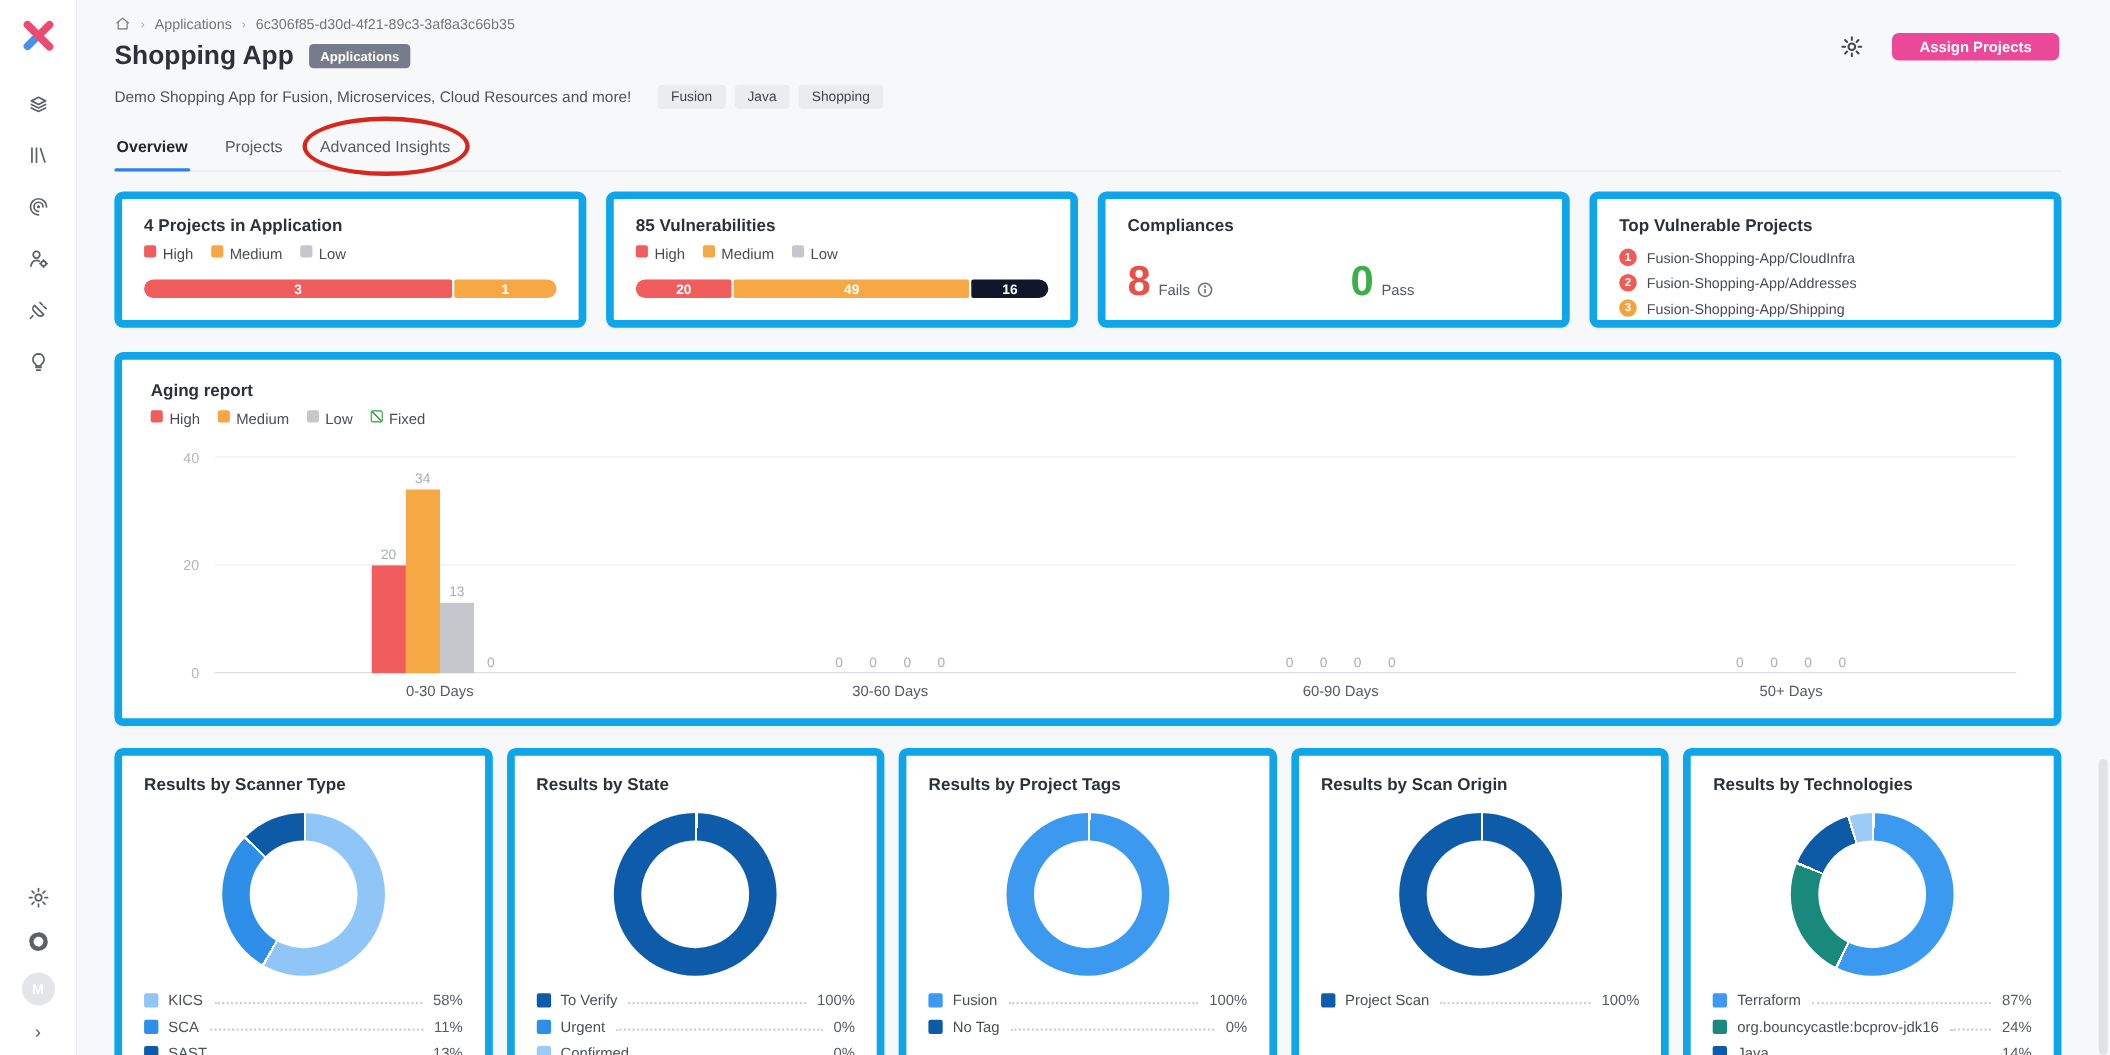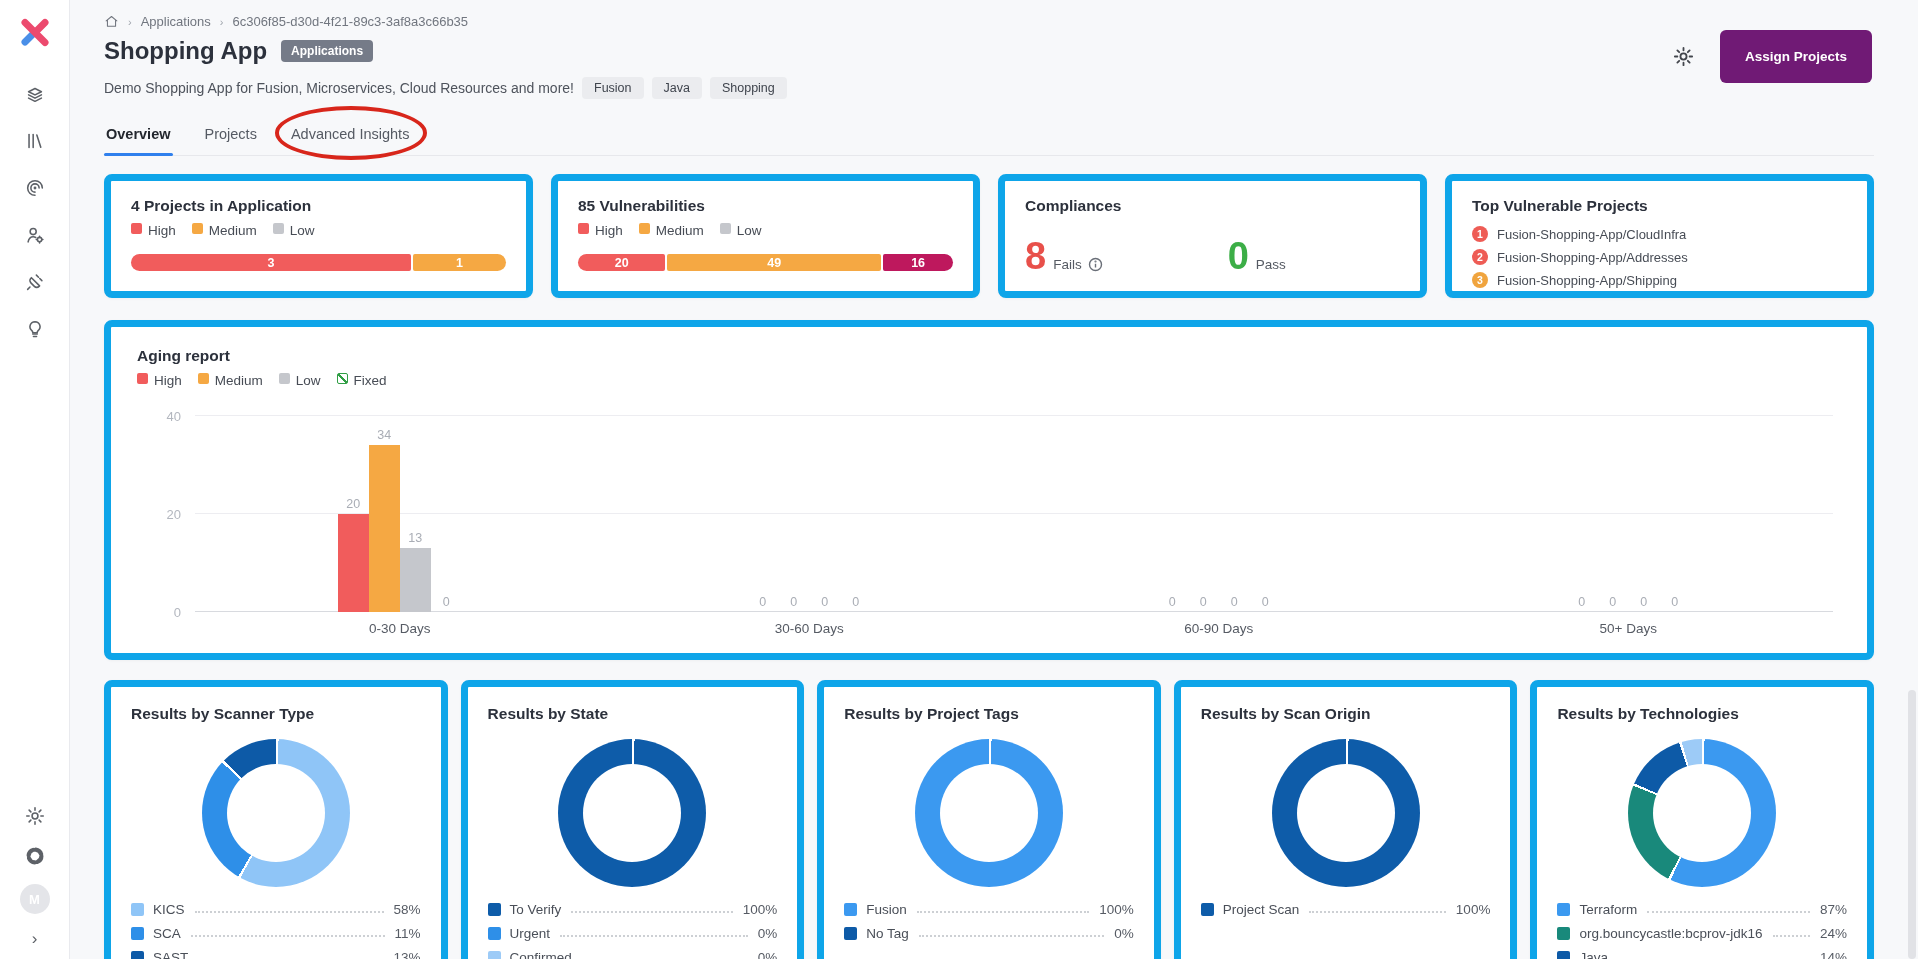--- a/index.html
+++ b/index.html
@@ -23,34 +23,34 @@
   
   .main{flex:1;position:relative;padding:0 44px 0 34px;overflow:hidden;}
   .breadcrumb{display:flex;align-items:center;gap:9px;padding-top:14px;color:#71767f;font-size:13px;}
   .breadcrumb svg{width:15px;height:15px;stroke:#71767f;fill:none;stroke-width:1.7;
     stroke-linecap:round;stroke-linejoin:round;}
   .crumb-sep{color:#a0a5ad;font-size:11px;}
   .crumb-link{cursor:pointer;}
   .page-title-row{display:flex;align-items:center;gap:14px;margin-top:8px;}
   .page-title{font-size:24px;font-weight:bold;color:#2c313c;}
   .type-badge{background:#757b88;color:#fff;font-size:12px;font-weight:bold;padding:4px 10px;border-radius:4px;}
-  .desc-row{display:flex;align-items:center;gap:2px;margin-top:12px;font-size:14px;color:#4e535c;}
+  .desc-row{display:flex;align-items:center;gap:18px;margin-top:12px;font-size:14px;color:#4e535c;}
   .tags{display:flex;gap:8px;margin-left:6px;}
   .tag{background:#ebecef;color:#3f444d;font-size:12.5px;padding:4px 12px;border-radius:4px;}
   .tabs{display:flex;gap:30px;margin-top:18px;border-bottom:1px solid #e7e8ec;}
   .tab{font-size:14.5px;color:#555a63;padding:9px 2px 13px;cursor:pointer;position:relative;}
   .tab.active{color:#23272e;font-weight:bold;}
   .tab.active::after{content:"";position:absolute;left:0;right:0;bottom:-1px;height:3px;
     background:#2f80ed;border-radius:2px;}
   .annotation{position:absolute;left:-14px;right:-16px;top:-11px;bottom:-5px;
     border:4px solid #d8261b;border-radius:50%;pointer-events:none;}
   .header-actions{position:absolute;top:30px;right:46px;display:flex;align-items:center;gap:24px;}
   .header-actions .icon-btn svg{width:23px;height:23px;stroke:#43464d;stroke-width:1.9;}
-  .assign-btn{background:#701a75;color:#fff;font-size:13.5px;font-weight:bold;border:none;
-    border-radius:6px;padding:19px 25px;cursor:pointer;font-family:"Liberation Sans",sans-serif;}
+  .assign-btn{background:#ec4899;color:#fff;font-size:13.5px;font-weight:bold;border:none;
+    border-radius:6px;padding:5px 25px;cursor:pointer;font-family:"Liberation Sans",sans-serif;}
 
   
   .card{background:#fff;border:7px solid #0ea5e9;border-radius:8px;padding:16px 20px;
     box-shadow:0 1px 3px rgba(20,24,34,.04);}
   .card-title{font-size:15.5px;font-weight:bold;color:#2c313c;}
   .row1{display:grid;grid-template-columns:repeat(4,1fr);gap:18px;margin-top:18px;}
   .row1 .card{height:124px;}
   .legend{display:flex;gap:16px;margin-top:8px;align-items:center;}
   .legend-item{display:flex;align-items:flex-start;gap:6px;font-size:13.5px;color:#474c55;}
   .legend-swatch{width:11px;height:11px;border-radius:2px;flex:none;}
@@ -256,21 +256,21 @@
               <span>Medium</span>
             </span>
             <span class="legend-item">
               <span class="legend-swatch" style="background: rgb(197, 199, 204);"></span>
               <span>Low</span>
             </span>
           </div>
         <div class="stacked">
             <div class="seg" style="width: 23.5294%; background: rgb(241, 92, 92);">20</div>
             <div class="seg" style="width: 57.6471%; background: rgb(245, 168, 67);">49</div>
-            <div class="seg" style="width: 18.8235%; background: #be185d;">16</div>
+            <div class="seg" style="width: 18.8235%; background: #0f172a;">16</div>
           </div>
       </div>
       <div class="card">
         <div class="card-title">Compliances</div>
         <div class="comp-stats">
           <div class="stat">
             <span class="stat-num" style="color:#e8504a">8</span>
             <span class="stat-label">
               <span>Fails</span>
               <span class="info-i">

